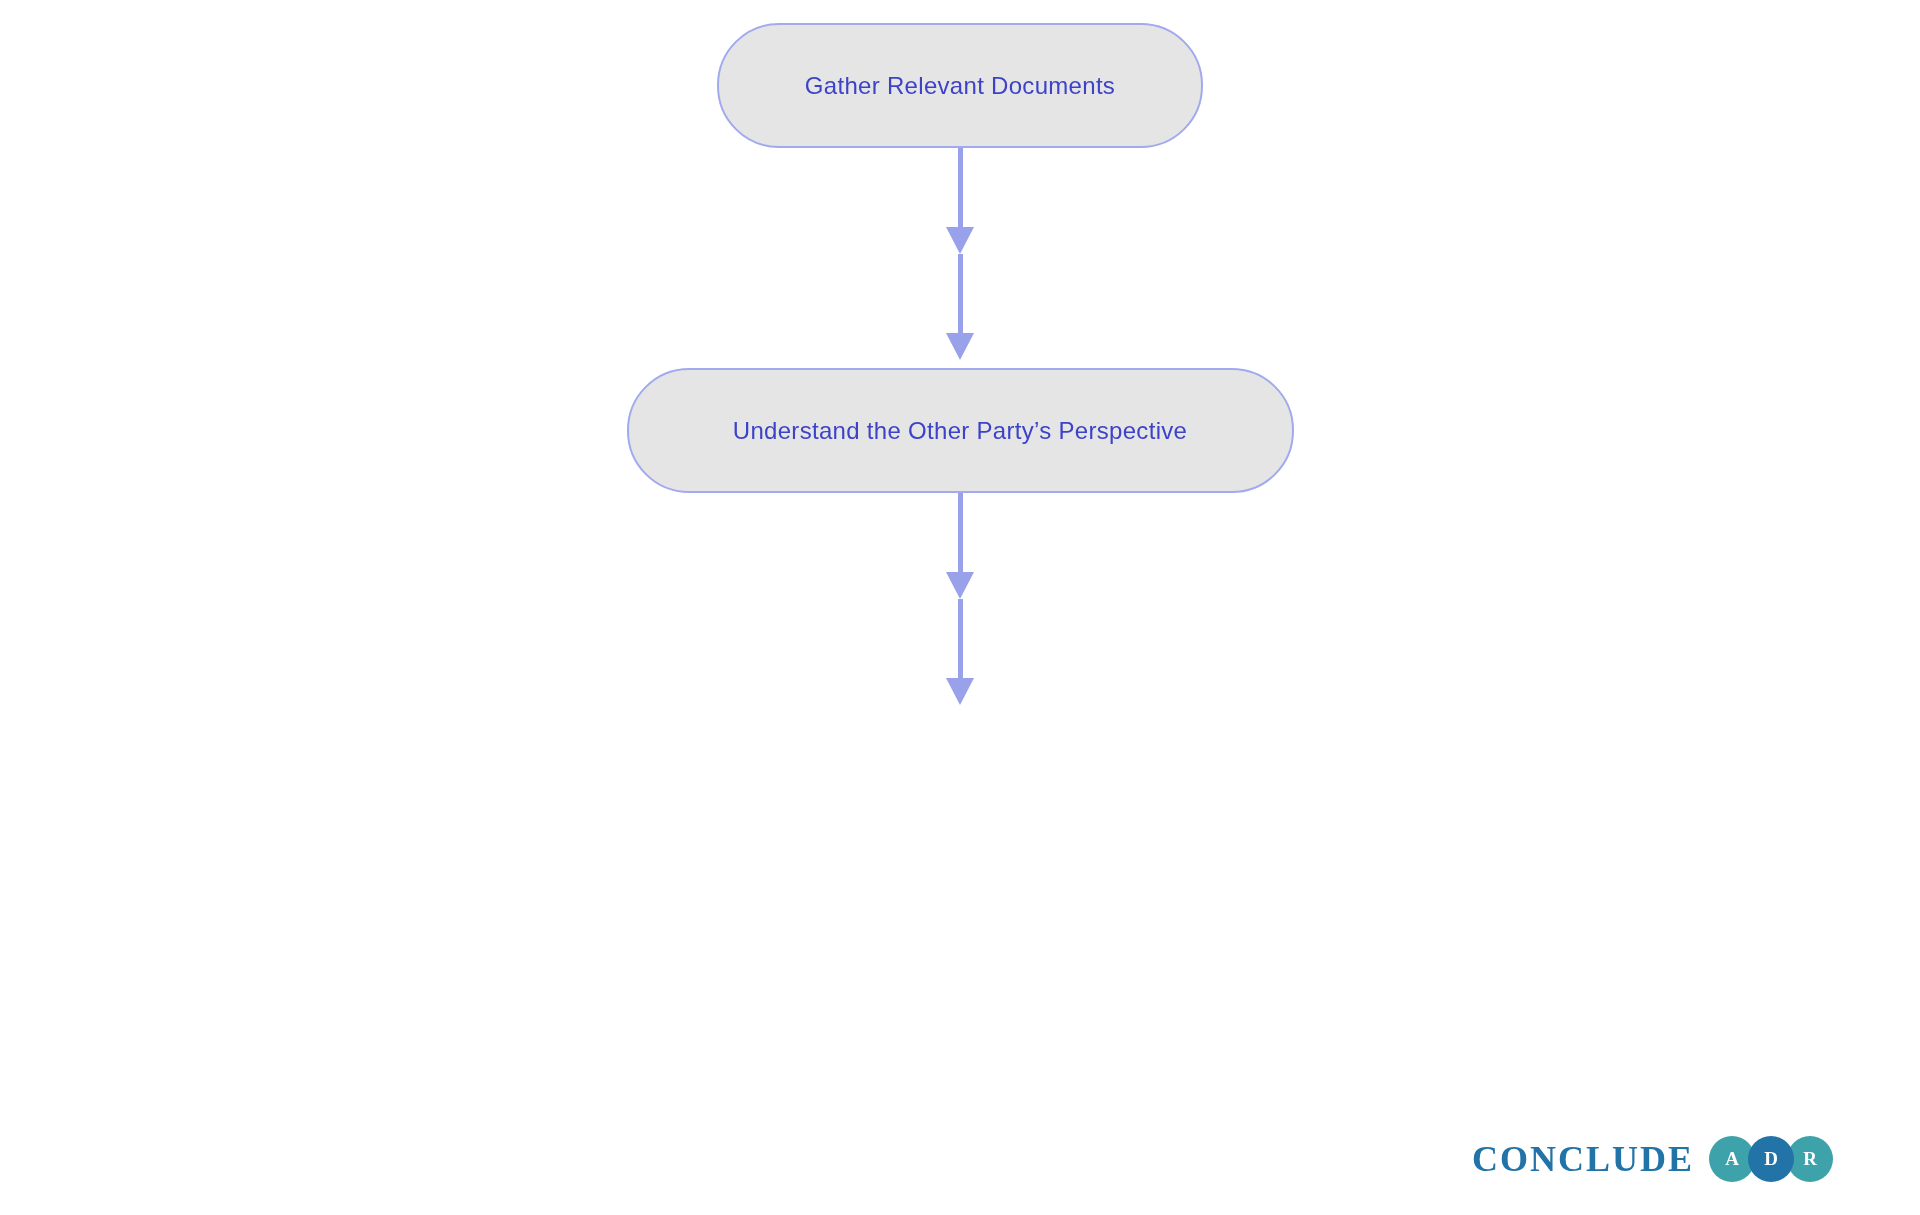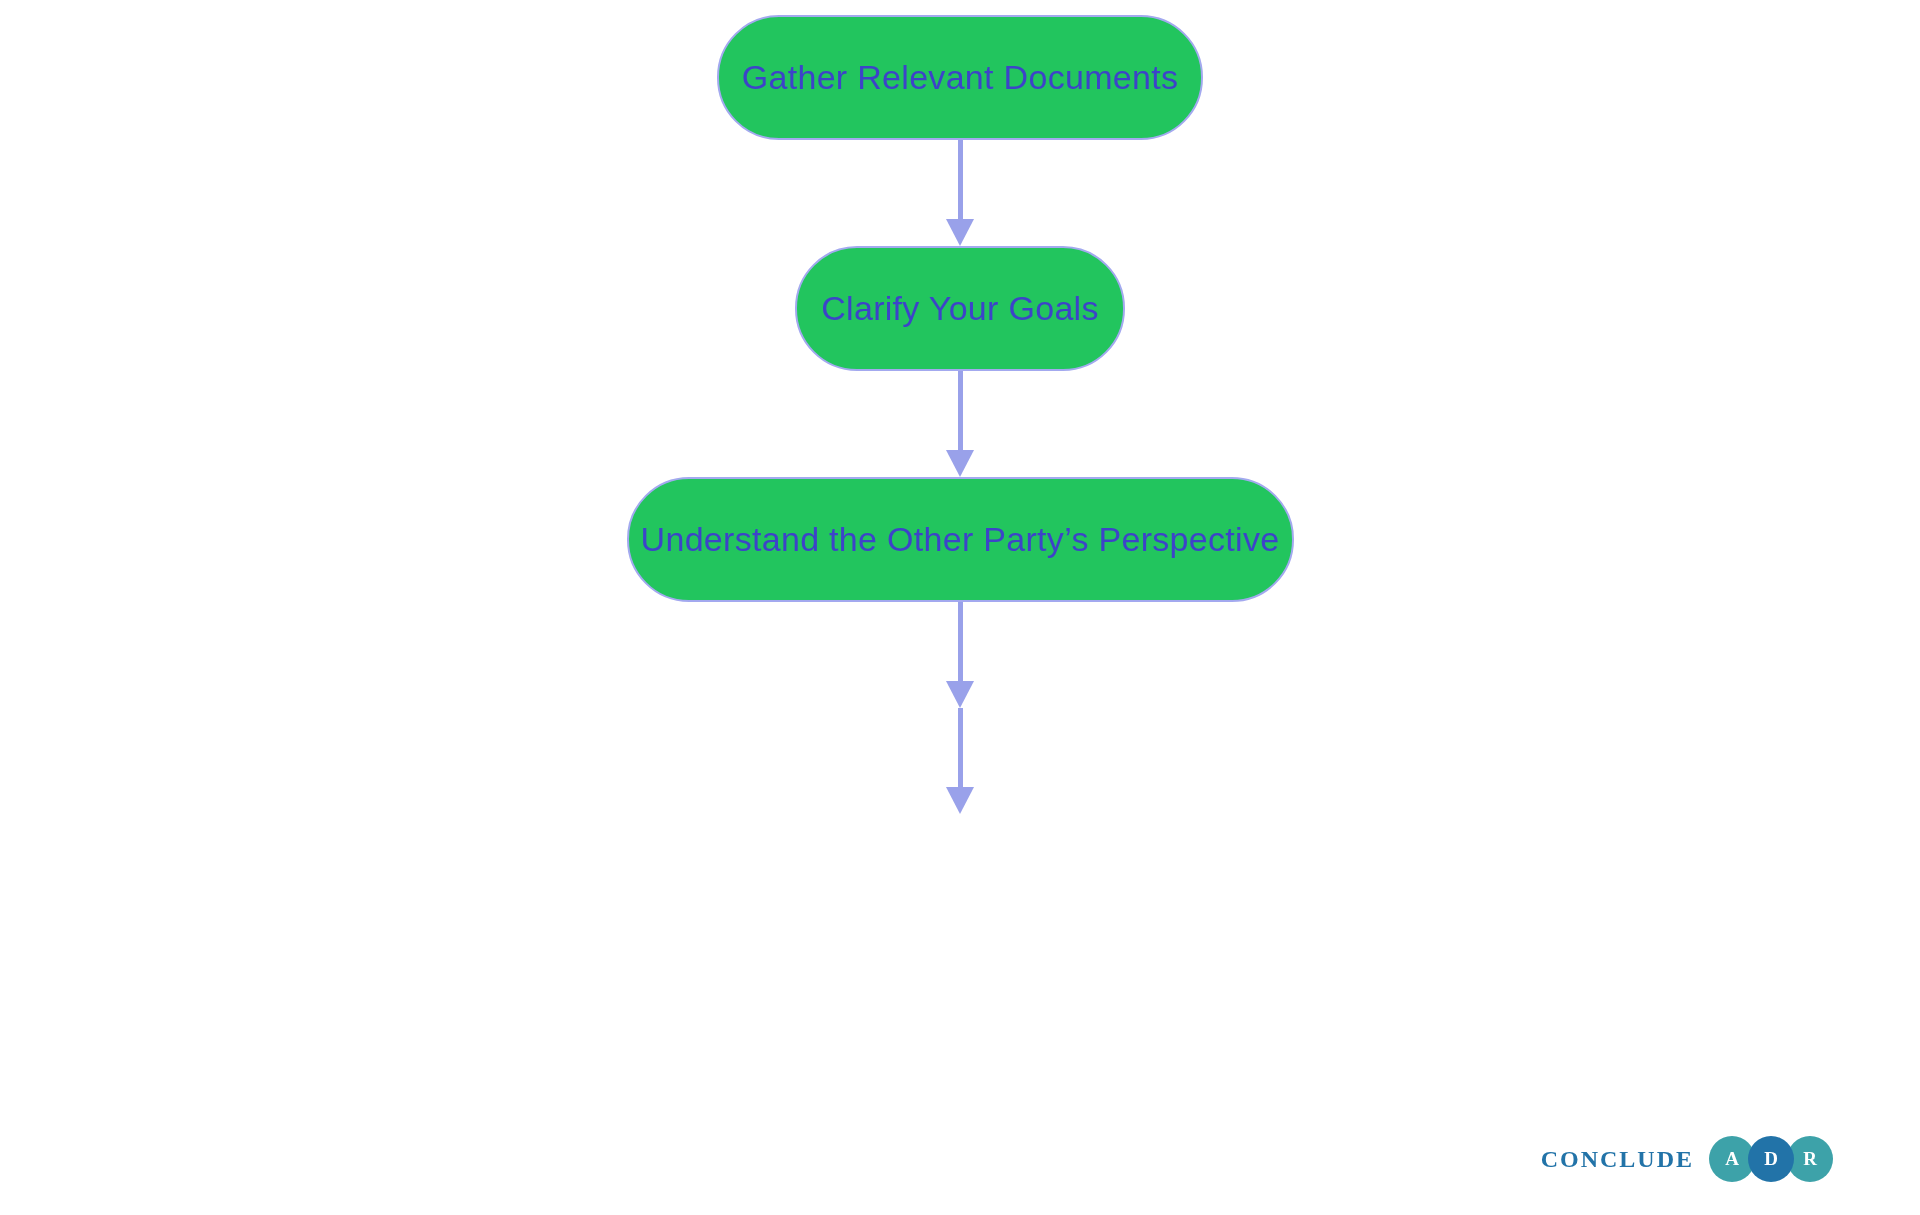--- a/index.html
+++ b/index.html
@@ -23,28 +23,29 @@
     display: flex;
     flex-direction: column;
     align-items: center;
   }
   .flow-node {
     height: 125px;
     box-sizing: border-box;
     display: flex;
     align-items: center;
     justify-content: center;
-    background: #22c55e;
+    background: #e5e5e5;
     border: 2px solid #a3a9ef;
     border-radius: 62px;
     color: #3d43c9;
-    font-size: 34px;
+    font-size: 24px;
     letter-spacing: 0.3px;
     white-space: nowrap;
     text-align: center;
+    margin-top: 8px;
   }
   .flow-node.n1 { width: 486px; }
   .flow-node.n2 { width: 330px; }
   .flow-node.n3 { width: 667px; }
   .flow-node.n4 { width: 500px; }
   .flow-node.n5 { width: 511px; }
   .flow-arrow {
     height: 106px;
     width: 28px;
     display: flex;
@@ -67,21 +68,21 @@
     position: absolute;
     right: 87px;
     bottom: 33px;
     display: flex;
     align-items: center;
     gap: 15px;
   }
   .brand-word {
     font-family: "Liberation Serif", serif;
     font-weight: bold;
-    font-size: 24px;
+    font-size: 36px;
     letter-spacing: 2px;
     color: #2273a8;
     line-height: 1;
   }
   .brand-badges {
     display: flex;
     align-items: center;
   }
   .badge {
     width: 46px;
@@ -109,23 +110,20 @@
 
     <div class="flow-node n1">
       <span>Gather Relevant Documents</span>
     </div>
 
     <div class="flow-arrow">
       <div class="shaft"></div>
       <div class="head"></div>
     </div>
 
-    <div class="flow-node n2">
-      <span>Clarify Your Goals</span>
-    </div>
 
     <div class="flow-arrow">
       <div class="shaft"></div>
       <div class="head"></div>
     </div>
 
     <div class="flow-node n3">
       <span>Understand the Other Party’s Perspective</span>
     </div>
 

